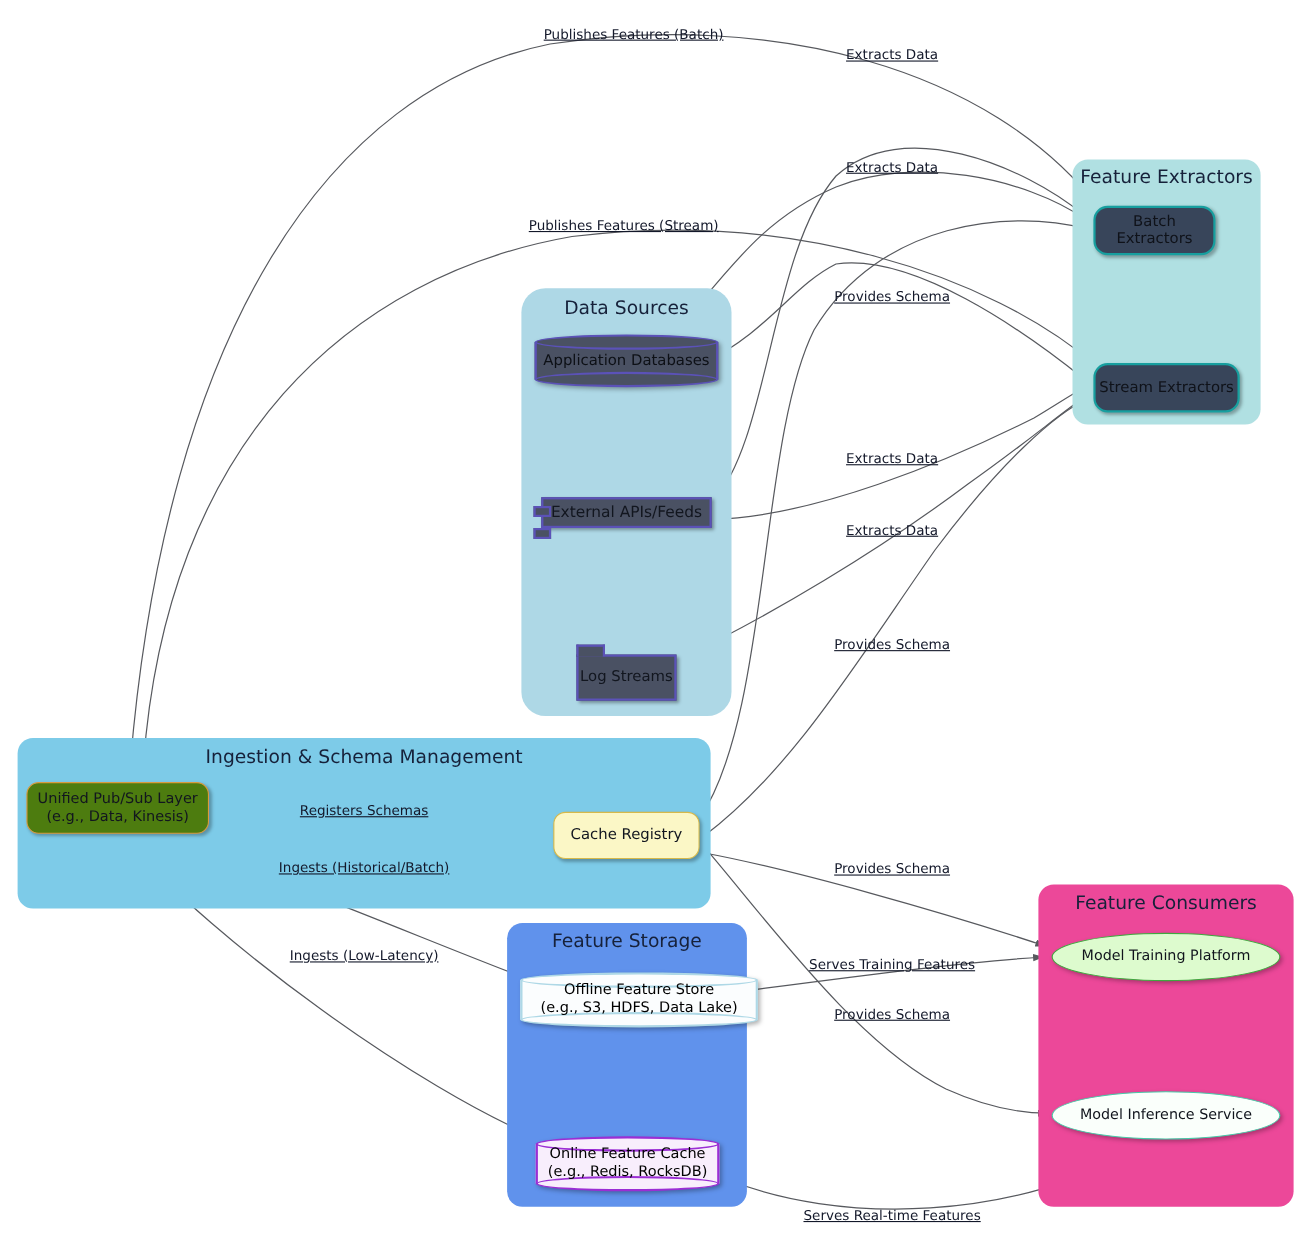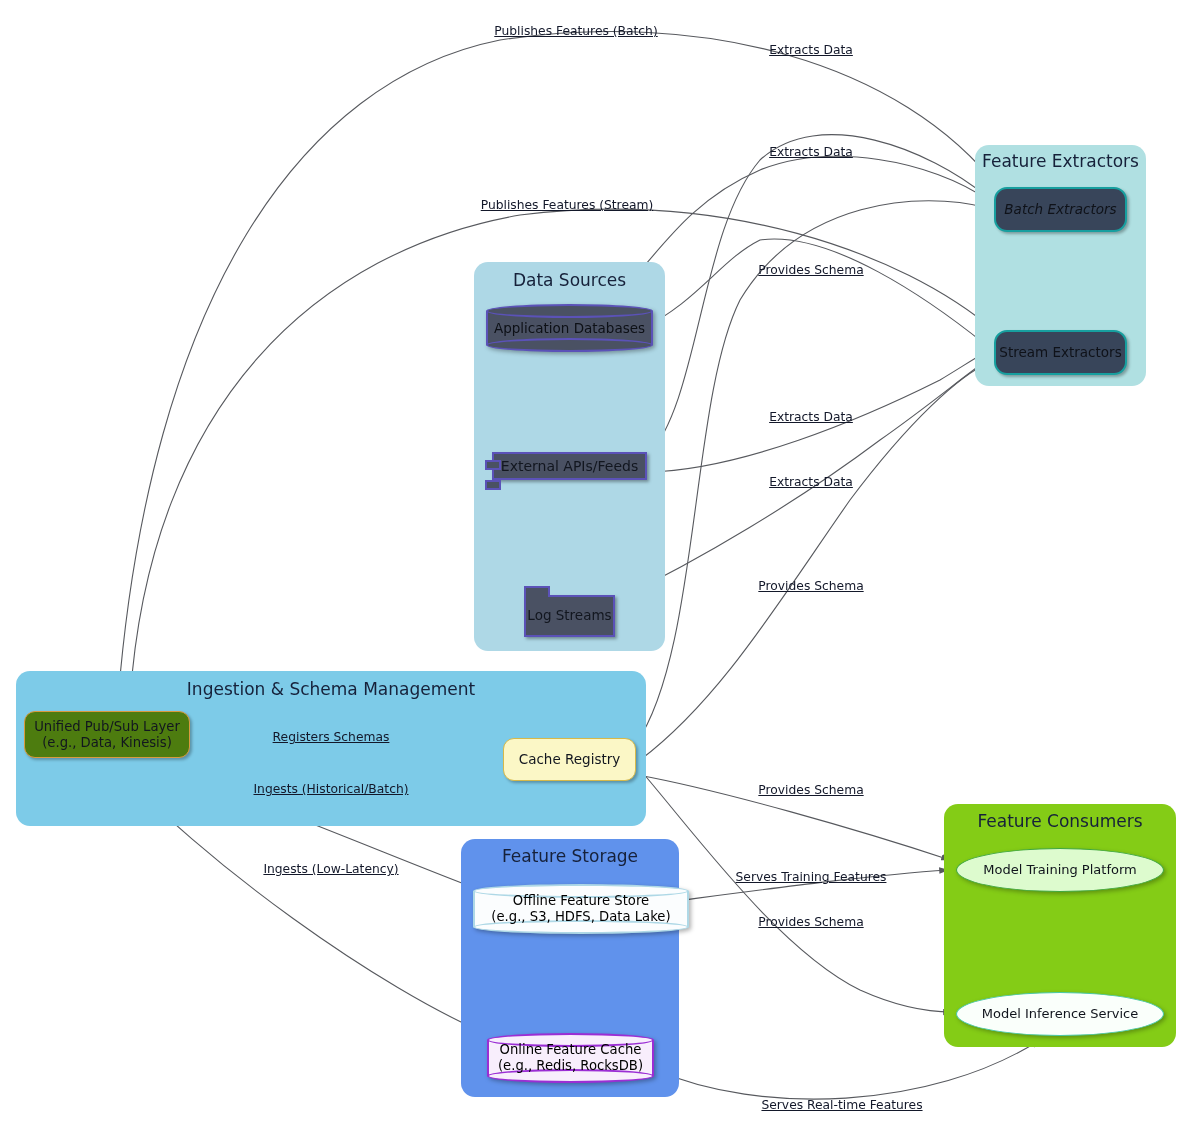--- a/index.html
+++ b/index.html
@@ -46,20 +46,21 @@
     align-items: center;
     justify-content: center;
     text-align: center;
     line-height: 1.18;
     color: #12161f;
   }
   
   #cl-datasources {
     left: 474px; top: 262px; width: 191px; height: 389px;
     background: #aed8e6;
+    border-radius: 22px;
   }
   #cl-datasources .cluster-title { top: 8px; }
 
   
   .cyl {
     position: absolute;
   }
   .cyl-body {
     position: absolute;
     left: 0; right: 0; top: 7px; bottom: 7px;
@@ -145,21 +146,21 @@
   }
   #cl-extractors .cluster-title { top: 6px; }
   .ext-node {
     background: #38455a;
     border: 2.5px solid #179f9f;
     border-radius: 13px;
     color: #0f1219;
     font-size: 13.5px;
     box-shadow: 2px 2px 3px rgba(0,0,0,0.3);
   }
-  #n-batchext { left: 994px; top: 187px; width: 133px; height: 45px; font-style: italic; }
+  #n-batchext { left: 994px; top: 187px; width: 111px; height: 45px; }
   #n-streamext { left: 994px; top: 330px; width: 133px; height: 45px; }
 
   
   #cl-ingestion {
     left: 16px; top: 671px; width: 630px; height: 155px;
     background: #7dcbe8;
   }
   #cl-ingestion .cluster-title { top: 8px; }
 
   #n-pubsub {
@@ -195,22 +196,22 @@
   }
   #n-online {
     left: 487px; top: 1033px; width: 167px; height: 50px;
     --bg: #f8eefc; --bc: #9b2ed4;
     font-size: 13.2px;
     filter: drop-shadow(2px 2px 2px rgba(0,0,0,0.3));
   }
 
   
   #cl-consumers {
-    left: 944px; top: 804px; width: 232px; height: 243px;
-    background: #84cc16;
+    left: 944px; top: 804px; width: 232px; height: 293px;
+    background: #ec4899;
     text-decoration: underline;
   }
   #cl-consumers .cluster-title { top: 7px; }
 
   .ell-node {
     border-radius: 50%;
     font-size: 13px;
     color: #10141c;
   }
   #n-training {
@@ -377,15 +378,15 @@
   <div class="edge-label" style="left:811px; top:270px;">Provides Schema</div>
   <div class="edge-label" style="left:811px; top:417px;">Extracts Data</div>
   <div class="edge-label" style="left:811px; top:482px;">Extracts Data</div>
   <div class="edge-label" style="left:811px; top:586px;">Provides Schema</div>
   <div class="edge-label" style="left:331px; top:737px;">Registers Schemas</div>
   <div class="edge-label" style="left:331px; top:789px;">Ingests (Historical/Batch)</div>
   <div class="edge-label" style="left:811px; top:790px;">Provides Schema</div>
   <div class="edge-label" style="left:331px; top:869px;">Ingests (Low-Latency)</div>
   <div class="edge-label" style="left:811px; top:877px;">Serves Training Features</div>
   <div class="edge-label" style="left:811px; top:922px;">Provides Schema</div>
-  <div class="edge-label" style="left:842px; top:1105px;">Serves Real-time Features</div>
+  <div class="edge-label" style="left:811px; top:1105px;">Serves Real-time Features</div>
 
 </div>
 
 </body></html>

